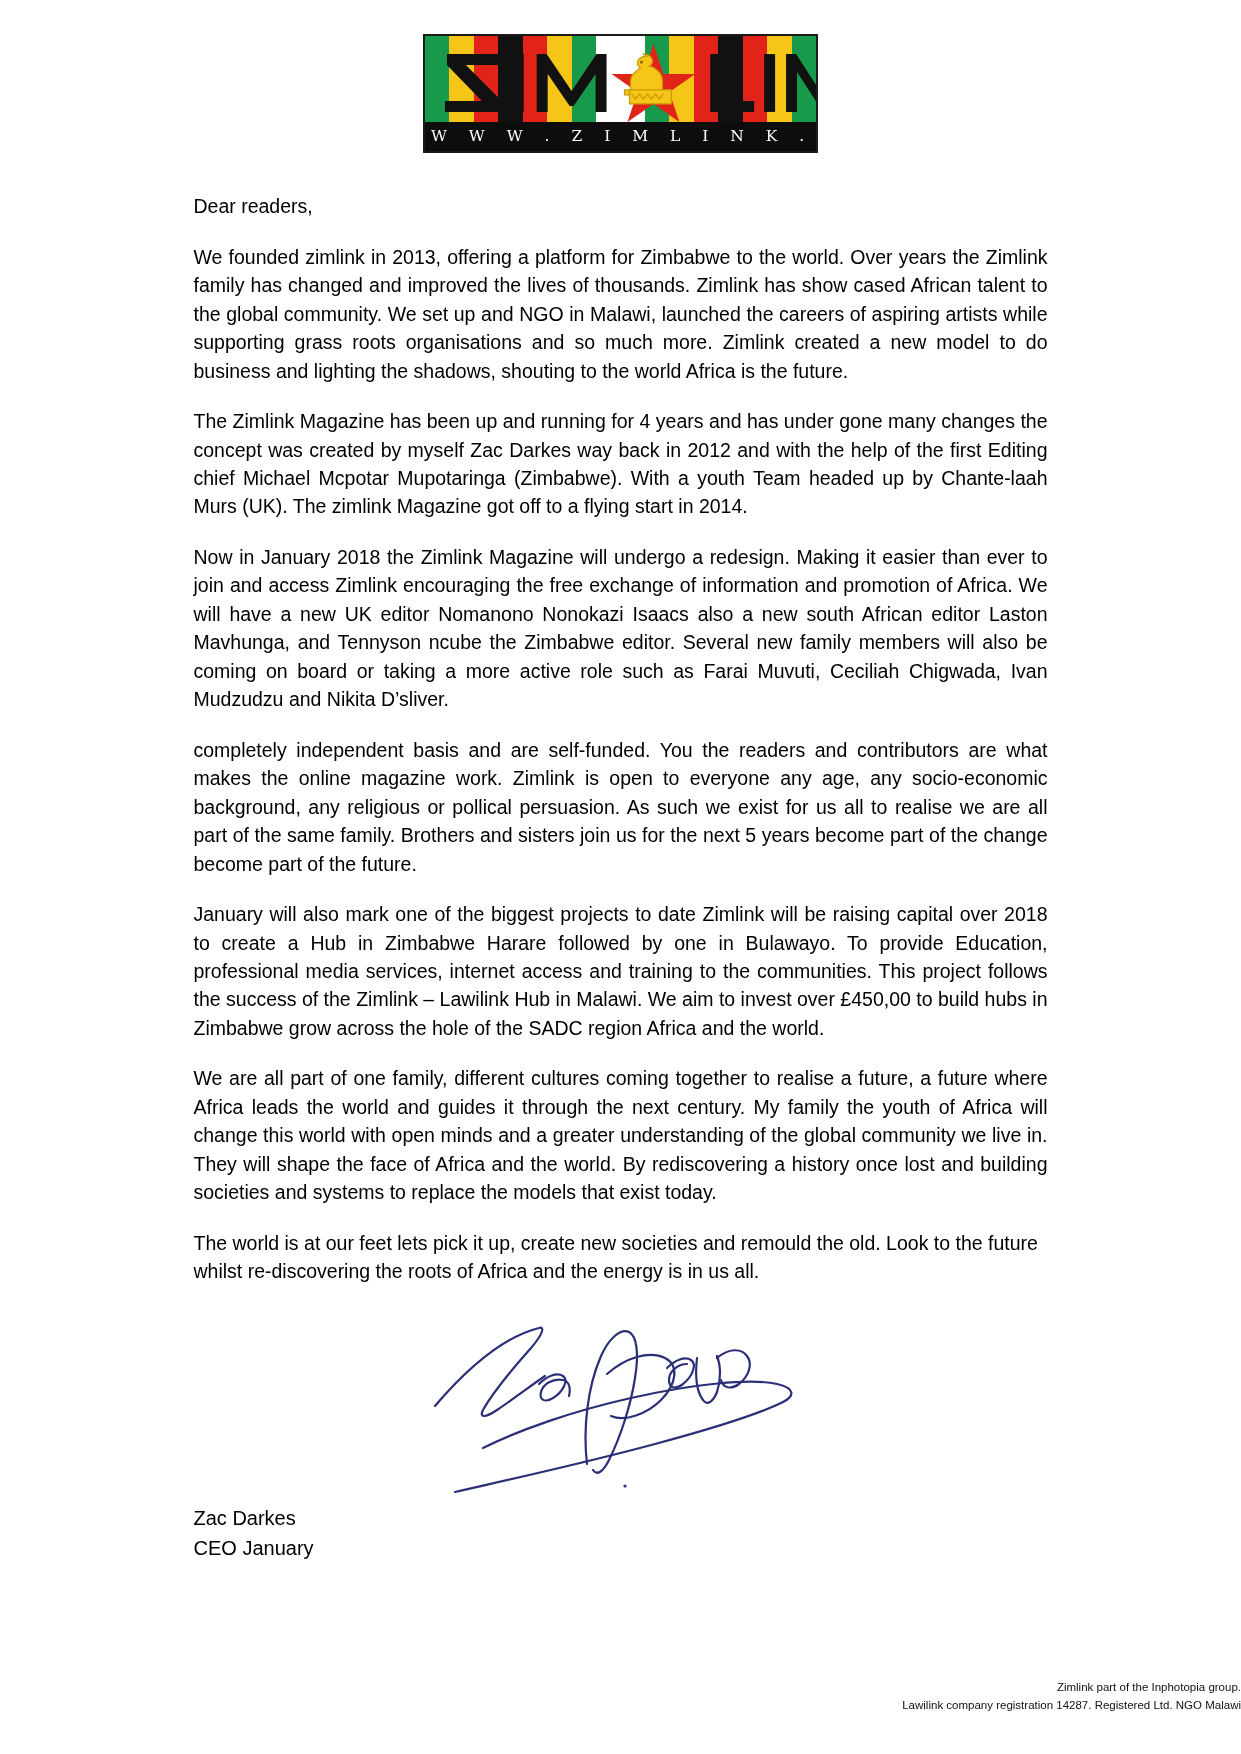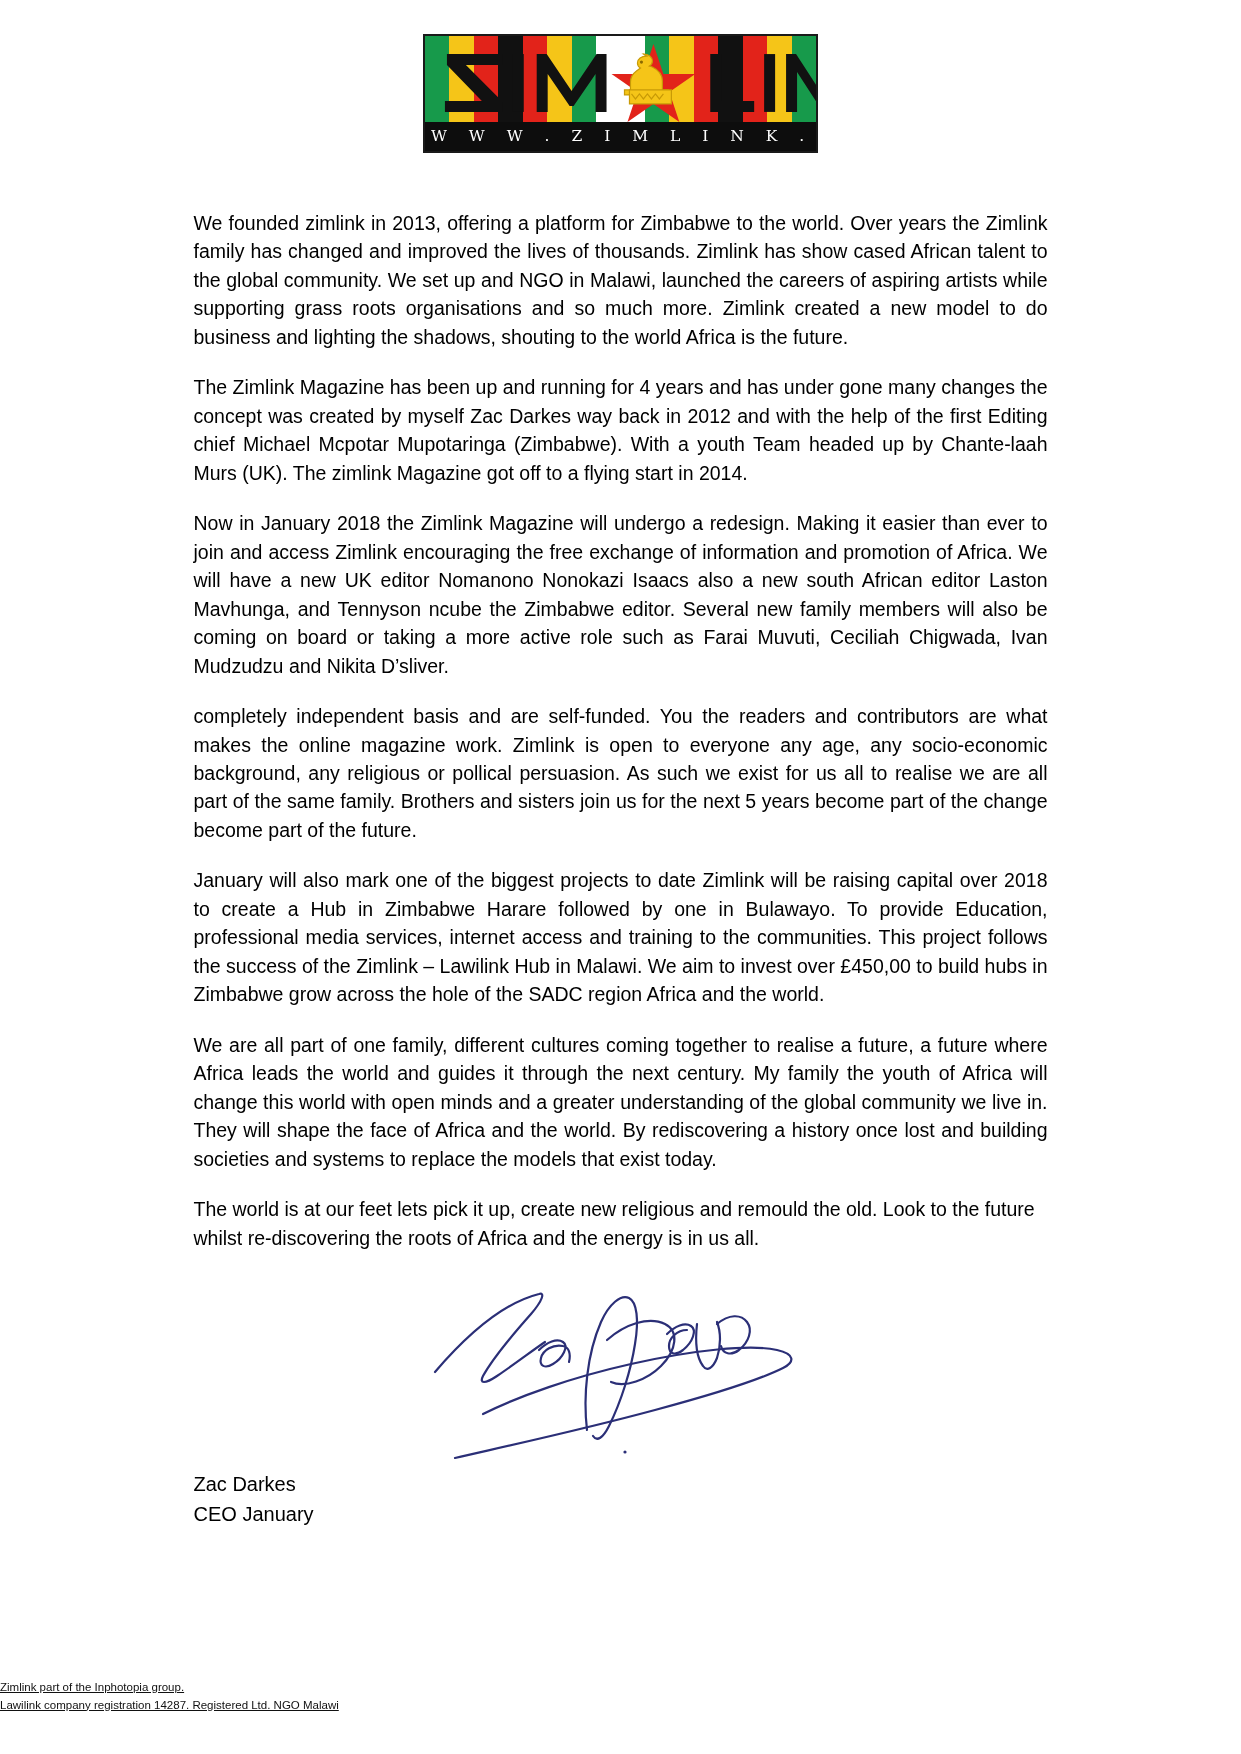--- a/index.html
+++ b/index.html
@@ -101,25 +101,24 @@
     font-size: 20px;
     line-height: 1.5;
   }
 
   
   .footer {
     position: absolute;
     left: 0;
     right: 0;
     bottom: 40px;
-    text-align: left;
+    text-align: right;
     font-size: 11.5px;
     line-height: 1.52;
     color: #111111;
-    text-decoration: underline;
   }
   .footer div { white-space: nowrap; }
 </style>
 </head>
 <body>
 
 <header class="letterhead">
   <div class="logo-block">
 
     <div class="logo-top">
@@ -168,27 +167,28 @@
           <path d="M420 18 H431 V42 L455 18 H470 L443 45 L471 76 H456 L431 49 V76 H420 Z" fill="#111"></path>
         </svg>
       </div>
     </div>
 
     <div class="logo-bottom">W W W . Z I M L I N K . O R G</div>
   </div>
 </header>
 
 <main class="letter">
+  <p class="salutation">Dear readers,</p>
   <p class="para">We founded zimlink in 2013, offering a platform for Zimbabwe to the world. Over years the Zimlink family has changed and improved the lives of thousands. Zimlink has show cased African talent to the global community. We set up and NGO in Malawi, launched the careers of aspiring artists while supporting grass roots organisations and so much more. Zimlink created a new model to do business and lighting the shadows, shouting to the world Africa is the future.</p>
   <p class="para">The Zimlink Magazine has been up and running for 4 years and has under gone many changes the concept was created by myself Zac Darkes way back in 2012 and with the help of the first Editing chief Michael Mcpotar Mupotaringa (Zimbabwe). With a youth Team headed up by Chante-laah Murs (UK). The zimlink Magazine got off to a flying start in 2014.</p>
   <p class="para">Now in January 2018 the Zimlink Magazine will undergo a redesign. Making it easier than ever to join and access Zimlink encouraging the free exchange of information and promotion of Africa. We will have a new UK editor Nomanono Nonokazi Isaacs also a new south African editor Laston Mavhunga, and Tennyson ncube the Zimbabwe editor. Several new family members will also be coming on board or taking a more active role such as Farai Muvuti, Ceciliah Chigwada, Ivan Mudzudzu and Nikita D’sliver.</p>
   <p class="para">completely independent basis and are self-funded. You the readers and contributors are what makes the online magazine work. Zimlink is open to everyone any age, any socio-economic background, any religious or pollical persuasion. As such we exist for us all to realise we are all part of the same family. Brothers and sisters join us for the next 5 years become part of the change become part of the future.</p>
   <p class="para">January will also mark one of the biggest projects to date Zimlink will be raising capital over 2018 to create a Hub in Zimbabwe Harare followed by one in Bulawayo. To provide Education, professional media services, internet access and training to the communities. This project follows the success of the Zimlink – Lawilink Hub in Malawi. We aim to invest over £450,00 to build hubs in Zimbabwe grow across the hole of the SADC region Africa and the world.</p>
   <p class="para">We are all part of one family, different cultures coming together to realise a future, a future where Africa leads the world and guides it through the next century. My family the youth of Africa will change this world with open minds and a greater understanding of the global community we live in. They will shape the face of Africa and the world. By rediscovering a history once lost and building societies and systems to replace the models that exist today.</p>
-  <p class="para para-last-left">The world is at our feet lets pick it up, create new religious and remould the old. Look to the future whilst re-discovering the roots of Africa and the energy is in us all.</p>
+  <p class="para para-last-left">The world is at our feet lets pick it up, create new societies and remould the old. Look to the future whilst re-discovering the roots of Africa and the energy is in us all.</p>
 </main>
 
 <section class="signature-area">
   <svg class="signature-ink" width="420" height="185" viewBox="0 0 420 185" aria-hidden="true">
     <g fill="none" stroke="#2b2f77" stroke-width="2.2" stroke-linecap="round" stroke-linejoin="round">
       <path d="M24 92 C60 50, 96 22, 128 14 C134 12, 132 20, 120 34 C104 52, 82 78, 72 96 C68 104, 74 104, 86 96 C104 84, 122 70, 134 62"></path>
       <path d="M128 70 C136 62, 146 58, 152 62 C158 66, 152 78, 142 84 C134 89, 128 86, 130 78 C132 70, 142 64, 152 66 C158 67, 160 74, 158 82"></path>
       <path d="M176 150 C172 116, 176 74, 190 42 C198 24, 210 14, 218 18 C226 22, 228 40, 224 64 C220 90, 210 122, 198 146 C192 158, 186 162, 182 156"></path>
       <path d="M196 60 C214 44, 238 36, 254 44 C268 51, 266 70, 250 86 C236 100, 214 108, 200 102"></path>
       <path d="M256 54 C264 46, 274 42, 280 46 C286 50, 282 62, 272 70 C264 76, 258 74, 258 66 C258 58, 266 50, 276 50"></path>

